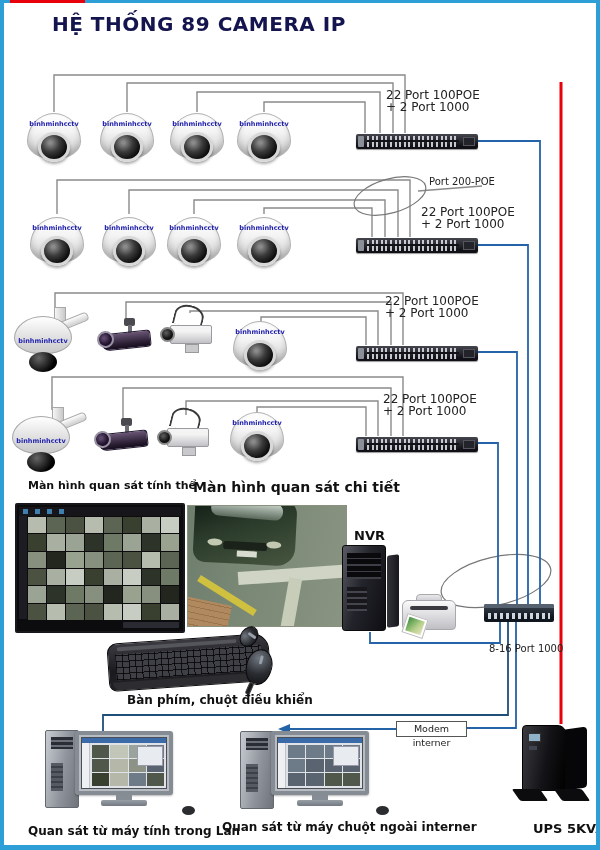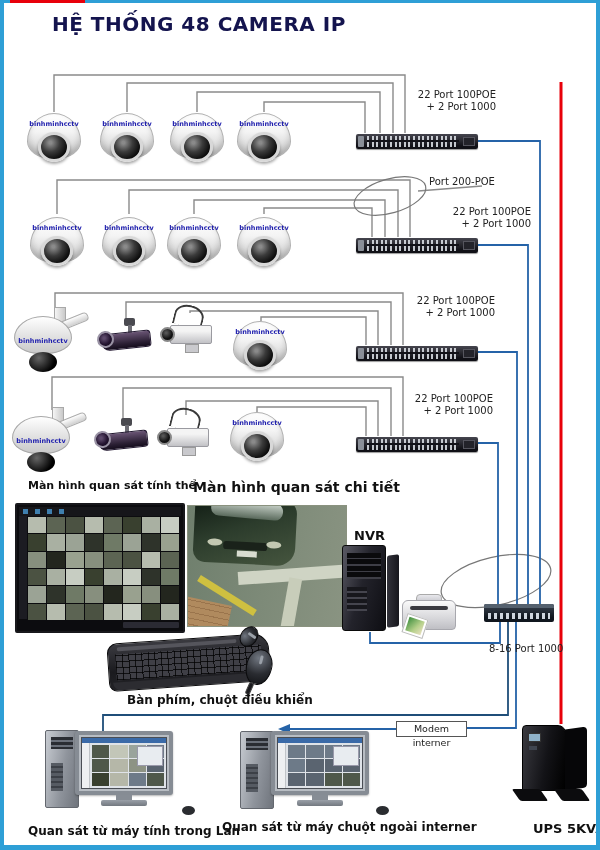--- a/index.html
+++ b/index.html
@@ -19,21 +19,21 @@
   .wire-red{stroke:var(--power-line);stroke-width:3;fill:none;}
   .brace{stroke:#777;stroke-width:1.2;fill:none;}
   .arrowhead{fill:var(--network-line);}
   
   .frame{background:var(--frame);z-index:6;}
   .frame-red{background:var(--power-line);z-index:7;}
   
   .title{left:52px;top:12px;font-size:20px;font-weight:bold;color:var(--title-text);letter-spacing:.5px;z-index:3;}
   
   .lbl{font-size:12px;font-weight:bold;color:#111;z-index:3;white-space:nowrap;}
-  .slabel{width:110px;text-align:right;font-size:10px;color:#222;line-height:12px;z-index:3;white-space:nowrap;}
+  .slabel{width:110px;text-align:left;font-size:12px;color:#222;line-height:12px;z-index:3;white-space:nowrap;}
   .plabel{font-size:10px;color:#222;z-index:3;white-space:nowrap;}
   
   .dome{width:58px;height:58px;}
   .dbody{position:absolute;left:2px;top:3px;width:54px;height:46px;
     border-radius:50% 50% 46% 46% / 62% 62% 38% 38%;
     background:linear-gradient(180deg,#fff 0%,#f4f4f4 40%,#c7c7c7 100%);
     border:1px solid #b0b0b0;box-shadow:inset 0 -4px 6px rgba(0,0,0,.18);}
   .brand{position:absolute;top:10px;left:0;width:58px;text-align:center;
     font-size:6.5px;font-weight:bold;color:var(--brand-text);z-index:2;}
   .dlens{position:absolute;left:13px;top:22px;width:32px;height:30px;border-radius:50%;
@@ -216,21 +216,21 @@
     <polygon class="arrowhead" points="278,729 290,724 290,734"></polygon>
     <path class="wire-red" d="M561 82 V724"></path>
   </svg>
 
   <div class="abs frame" style="left:0;top:0;width:600px;height:3px"></div>
   <div class="abs frame-red" style="left:10px;top:0;width:75px;height:3px"></div>
   <div class="abs frame" style="left:0;top:0;width:4px;height:850px"></div>
   <div class="abs frame" style="left:596px;top:0;width:4px;height:850px"></div>
   <div class="abs frame" style="left:0;top:845px;width:600px;height:5px"></div>
 
-  <div class="abs title">HỆ THỐNG 48 CAMERA IP</div>
+  <div class="abs title">HỆ THỐNG 89 CAMERA IP</div>
 
   <div class="abs dev dome" style="left:25px;top:110px">
       <div class="dbody"></div>
       <div class="brand">binhminhcctv</div>
       <div class="dlens"></div>
     </div>
   <div class="abs dev dome" style="left:98px;top:110px">
       <div class="dbody"></div>
       <div class="brand">binhminhcctv</div>
       <div class="dlens"></div>

